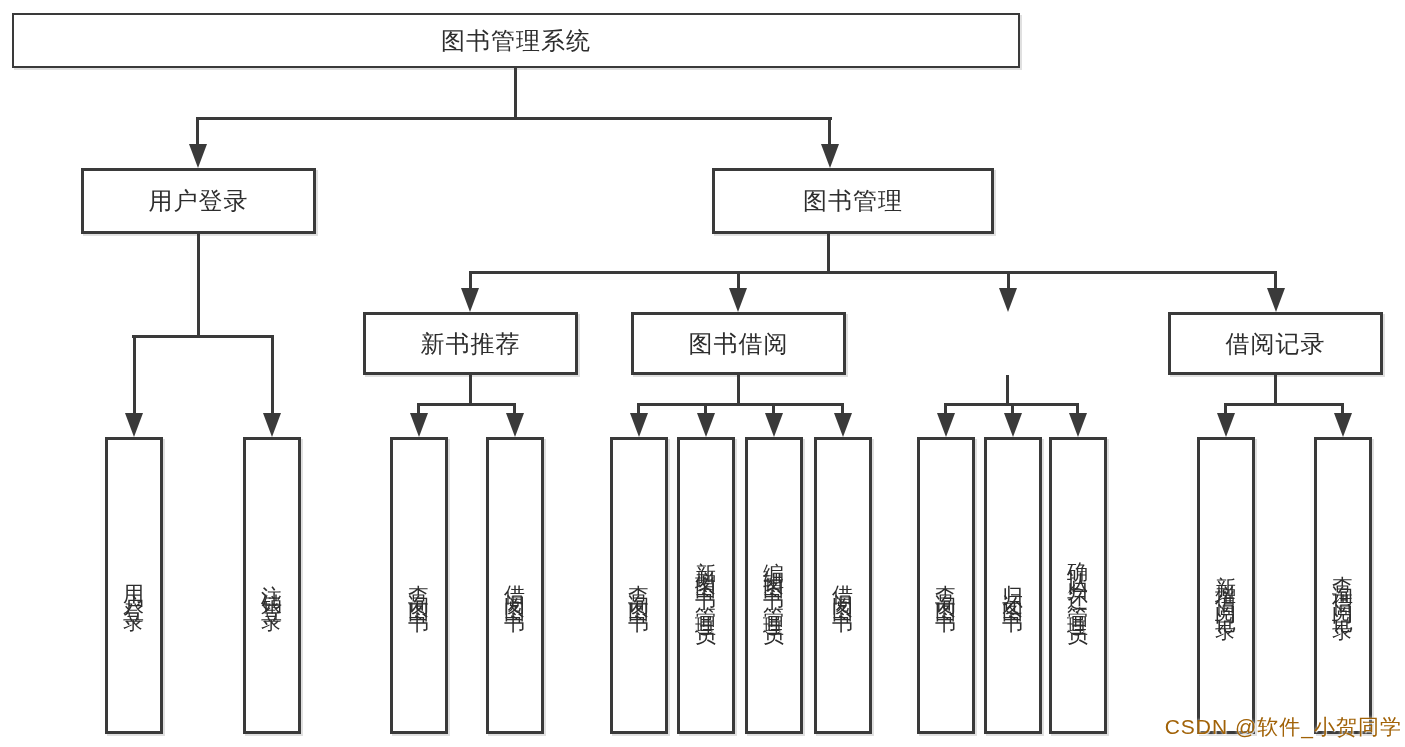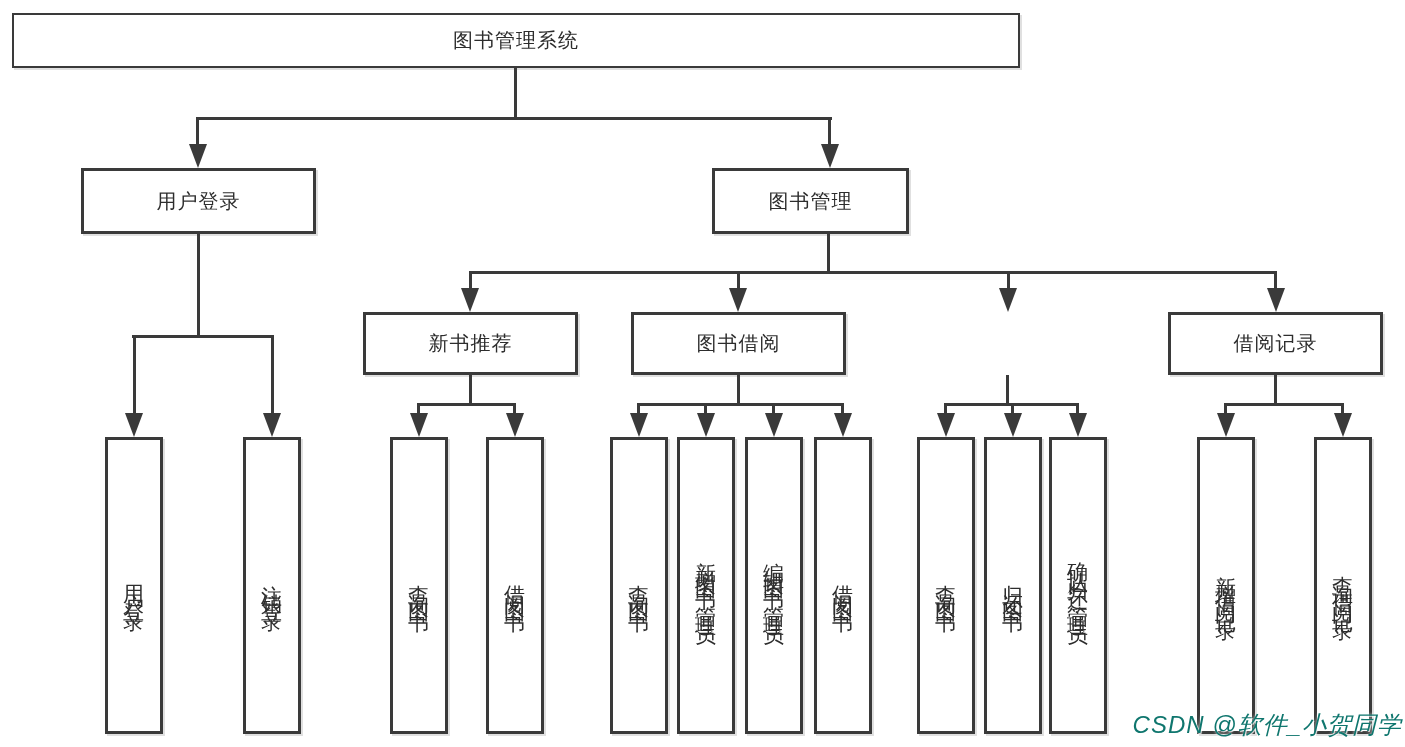--- a/index.html
+++ b/index.html
@@ -5,21 +5,21 @@
   html,body{margin:0;padding:0;background:#fff;}
   .canvas{
     position:relative;width:1405px;height:747px;background:#ffffff;overflow:hidden;
     font-family:"Liberation Sans","DejaVu Sans",sans-serif;color:#2d2d2d;
   }
   .box{
     position:absolute;box-sizing:border-box;background:#fff;
     border:3px solid #3a3a3a;display:flex;align-items:center;justify-content:center;
     box-shadow:2px 2px 0 rgba(130,130,130,.25);
   }
-  .box .lbl{font-size:20px;letter-spacing:1px;white-space:nowrap;}
+  .box .lbl{font-size:24px;letter-spacing:1px;white-space:nowrap;}
   .box.top{border-width:2px;}
   .vbox{
     position:absolute;box-sizing:border-box;background:#fff;
     border:3px solid #3a3a3a;display:flex;align-items:center;justify-content:center;
     box-shadow:2px 2px 0 rgba(130,130,130,.25);
     top:437px;width:58px;height:297px;
   }
   .vbox .vlbl{
     writing-mode:vertical-rl;text-orientation:mixed;
     font-size:21px;letter-spacing:9px;line-height:1;white-space:nowrap;
@@ -27,23 +27,22 @@
   .hline,.vline{position:absolute;background:#3a3a3a;}
   .hline{height:3px;}
   .vline{width:3px;}
   .arrow{
     position:absolute;width:0;height:0;
     border-left:9px solid transparent;border-right:9px solid transparent;
     border-top:24px solid #3a3a3a;
   }
   .watermark{
     position:absolute;right:3px;bottom:6px;z-index:5;
-    font-size:24px;color:#0f766e;letter-spacing:1px;white-space:nowrap;
+    font-size:21px;color:#a16207;letter-spacing:1px;white-space:nowrap;
     text-shadow:0 0 3px rgba(255,255,255,.95),1px 1px 0 rgba(255,255,255,.7);
-    font-style:italic;
   }
 </style>
 </head>
 <body>
 
 <div class="canvas">
 
   <div class="box top" style="left:12px;top:13px;width:1008px;height:55px;">
     <span class="lbl">图书管理系统</span>
   </div>
@@ -51,21 +50,21 @@
   <div class="vline" style="left:514px;top:68px;height:52px;"></div>
   <div class="hline" style="left:196px;top:117px;width:636px;"></div>
   <div class="vline" style="left:196px;top:117px;height:27px;"></div>
   <div class="arrow" style="left:189px;top:144px;"></div>
   <div class="vline" style="left:828px;top:117px;height:27px;"></div>
   <div class="arrow" style="left:821px;top:144px;"></div>
 
   <div class="box" style="left:81px;top:168px;width:235px;height:66px;">
     <span class="lbl">用户登录</span>
   </div>
-  <div class="box" style="left:712px;top:168px;width:197px;height:66px;">
+  <div class="box" style="left:712px;top:168px;width:282px;height:66px;">
     <span class="lbl">图书管理</span>
   </div>
 
   <div class="vline" style="left:197px;top:234px;height:103px;"></div>
   <div class="hline" style="left:132px;top:335px;width:142px;"></div>
   <div class="vline" style="left:133px;top:335px;height:78px;"></div>
   <div class="arrow" style="left:125px;top:413px;"></div>
   <div class="vline" style="left:271px;top:335px;height:78px;"></div>
   <div class="arrow" style="left:263px;top:413px;"></div>
 

